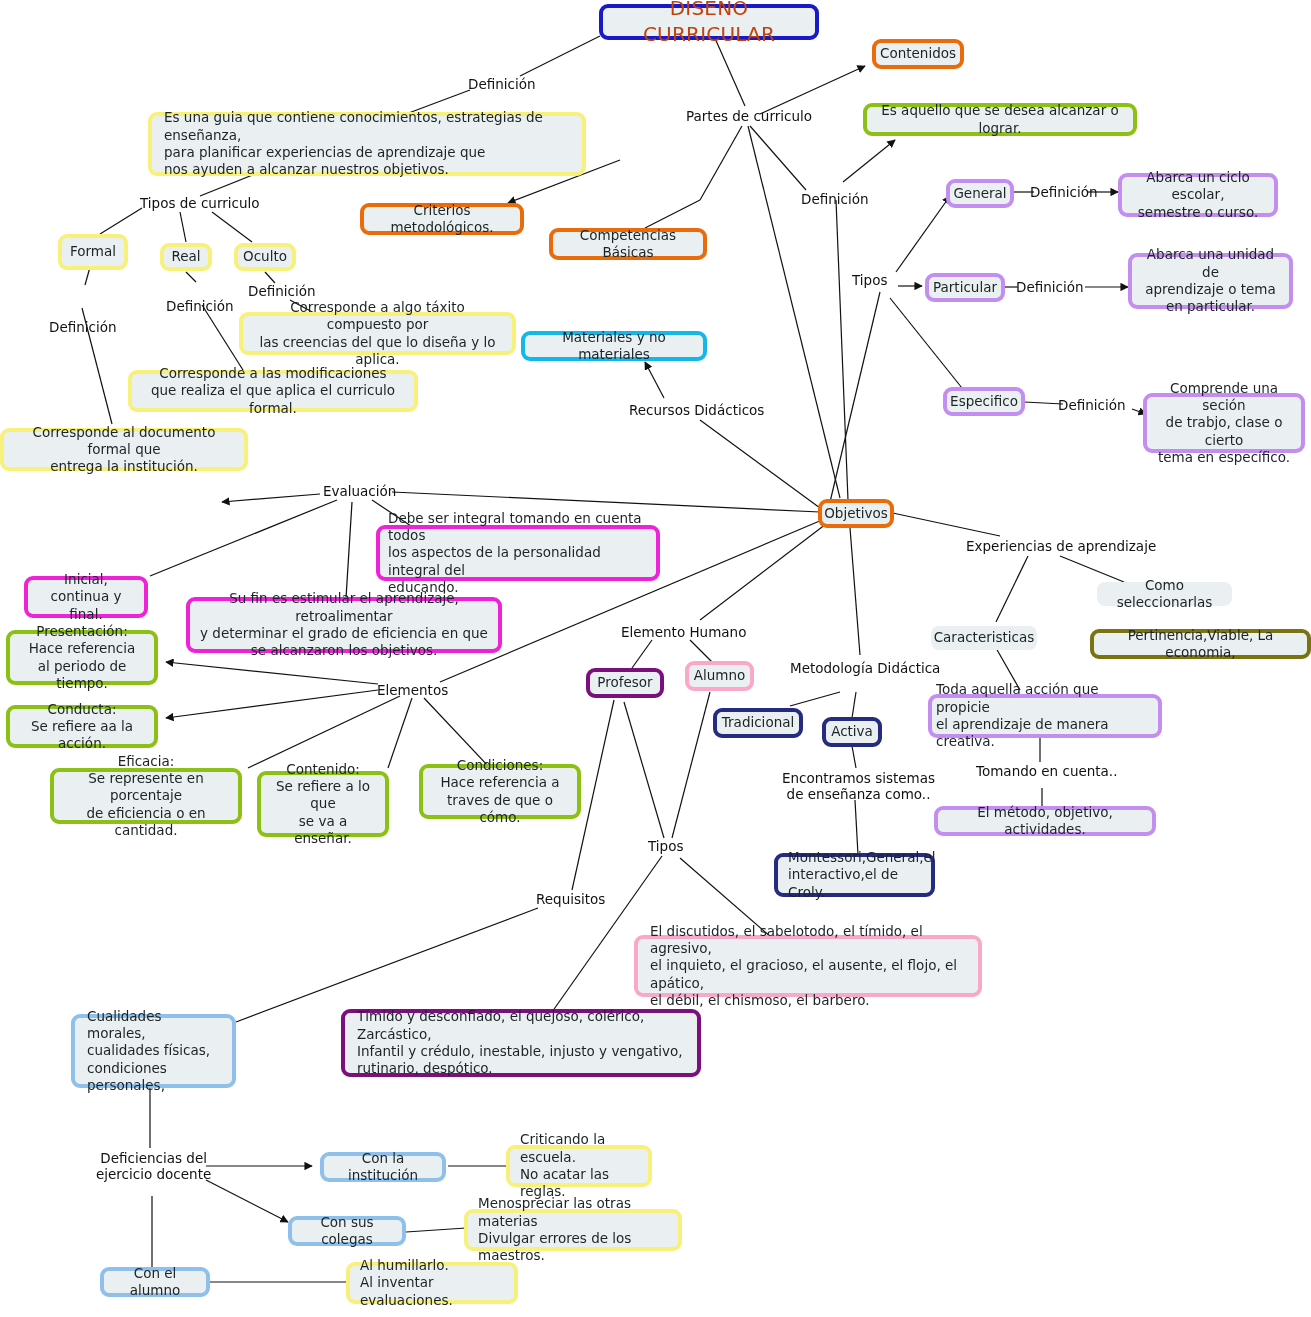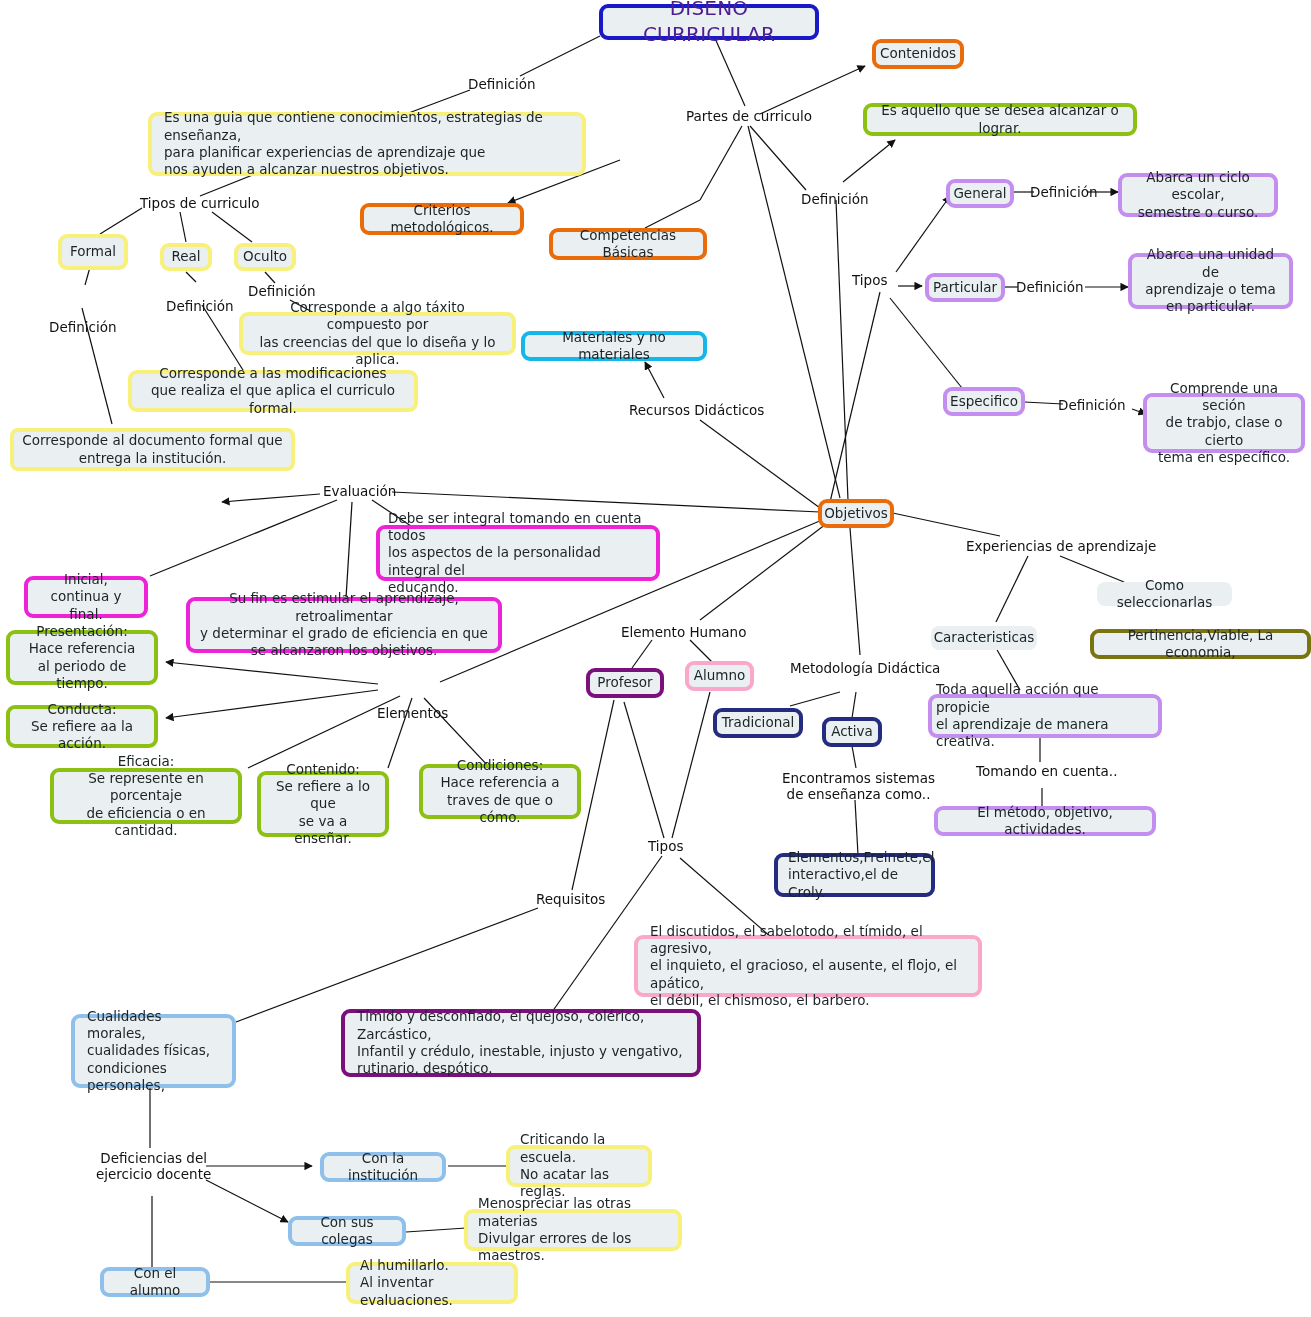--- a/index.html
+++ b/index.html
@@ -38,21 +38,21 @@
     color:#111;
     font-size:13.5px;
     line-height:1.2;
     white-space:pre-line;
     text-align:center;
     background:transparent;
     z-index:4;
   }
   .title{
     font-size:20px;
-    color:#4c1d95;
+    color:#c2410c;
     letter-spacing:.2px;
   }
   .lt{justify-content:flex-start;text-align:left;}
 </style>
 </head>
 <body>
 
 <div id="canvas">
 
   <svg id="edges" xmlns="http://www.w3.org/2000/svg">
@@ -228,21 +228,21 @@
   <div class="node b4" style="left:160px;top:243px;width:52px;height:28px;border-color:#f7f07a;">Real</div>
 
   <div class="node b4" style="left:234px;top:243px;width:62px;height:28px;border-color:#f7f07a;">Oculto</div>
 
   <div class="node b4" style="left:239px;top:312px;width:277px;height:43px;border-color:#f7f07a;">Corresponde a algo táxito compuesto por
 las creencias del que lo diseña y lo aplica.</div>
 
   <div class="node b4" style="left:128px;top:370px;width:290px;height:42px;border-color:#f7f07a;">Corresponde a las modificaciones
 que realiza el que aplica el curriculo formal.</div>
 
-  <div class="node b4" style="left:10px;top:428px;width:285px;height:43px;border-color:#f7f07a;border-radius:8px;">Corresponde al documento formal que
+  <div class="node b4" style="left:0;top:428px;width:248px;height:43px;border-color:#f7f07a;">Corresponde al documento formal que
 entrega la institución.</div>
 
   <div class="node b4" style="left:521px;top:331px;width:186px;height:30px;border-color:#14b7ea;">Materiales  y no materiales</div>
 
   <div class="node b4" style="left:818px;top:499px;width:76px;height:29px;border-color:#ea6b0a;">Objetivos</div>
 
 
   <div class="node b4 lt" style="left:376px;top:525px;width:284px;height:56px;border-color:#ee23d7;">Debe ser integral tomando en cuenta todos
 los aspectos de la personalidad integral del
 educando.</div>
@@ -274,21 +274,21 @@
 traves de que o cómo.</div>
 
   <div class="node b4" style="left:586px;top:668px;width:78px;height:30px;border-color:#7b0f7b;">Profesor</div>
 
   <div class="node b4" style="left:685px;top:661px;width:69px;height:30px;border-color:#f9a8c9;">Alumno</div>
 
   <div class="node b4" style="left:713px;top:708px;width:90px;height:30px;border-color:#252c80;">Tradicional</div>
 
   <div class="node b4" style="left:822px;top:717px;width:60px;height:30px;border-color:#252c80;">Activa</div>
 
-  <div class="node b4 lt" style="left:774px;top:853px;width:161px;height:44px;border-color:#252c80;padding-left:10px;">Elementos,Freinete,el
+  <div class="node b4 lt" style="left:774px;top:853px;width:161px;height:44px;border-color:#252c80;padding-left:10px;">Montessori,General,el
 interactivo,el de Croly.</div>
 
   <div class="node plain" style="left:931px;top:626px;width:106px;height:24px;">Caracteristicas</div>
 
   <div class="node plain" style="left:1097px;top:582px;width:135px;height:24px;">Como seleccionarlas</div>
 
   <div class="node b4" style="left:1090px;top:629px;width:221px;height:30px;border-color:#7a7410;">Pertinencia,Viable, La economia,</div>
 
   <div class="node b4 lt" style="left:928px;top:694px;width:234px;height:44px;border-color:#c48ef0;padding-left:4px;">Toda aquella acción que propicie
 el aprendizaje de manera creativa.</div>
@@ -341,21 +341,21 @@
   <div class="label" style="left:49px;top:319px;">Definición</div>
 
   <div class="label" style="left:166px;top:298px;">Definición</div>
 
   <div class="label" style="left:248px;top:283px;">Definición</div>
 
   <div class="label" style="left:629px;top:402px;">Recursos Didácticos</div>
 
   <div class="label" style="left:323px;top:483px;">Evaluación</div>
 
-  <div class="label" style="left:377px;top:682px;margin-top:23px;">Elementos</div>
+  <div class="label" style="left:377px;top:682px;">Elementos</div>
 
   <div class="label" style="left:621px;top:624px;">Elemento Humano</div>
 
   <div class="label" style="left:790px;top:660px;">Metodología Didáctica</div>
 
   <div class="label" style="left:966px;top:538px;">Experiencias de aprendizaje</div>
 
   <div class="label" style="left:782px;top:770px;">Encontramos sistemas
 de enseñanza como..</div>
 

